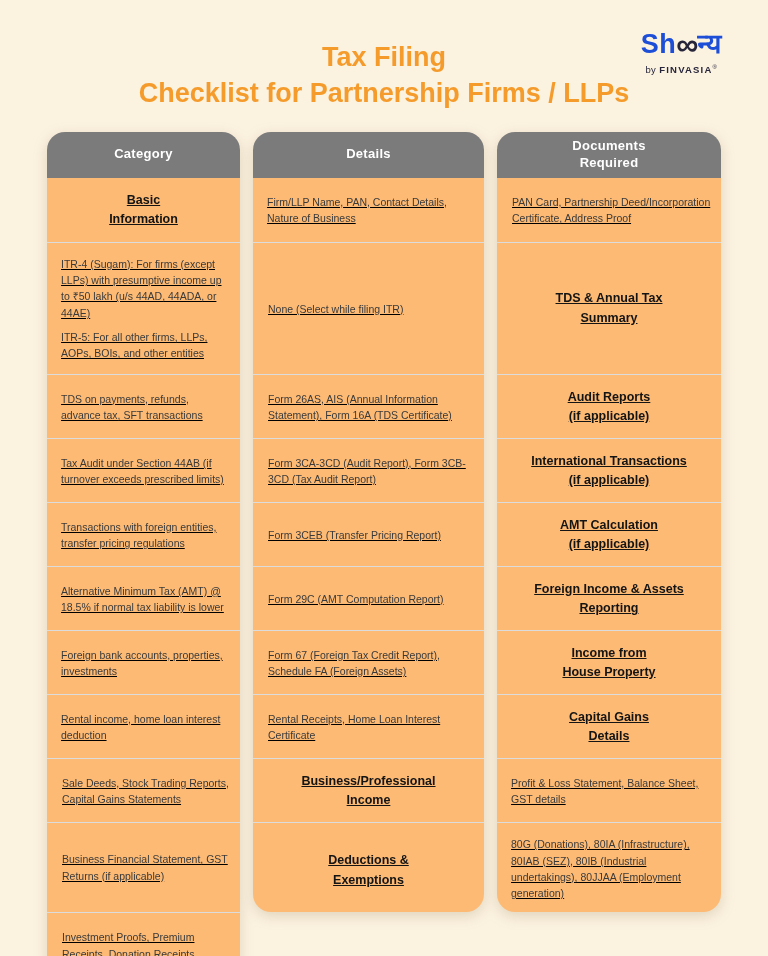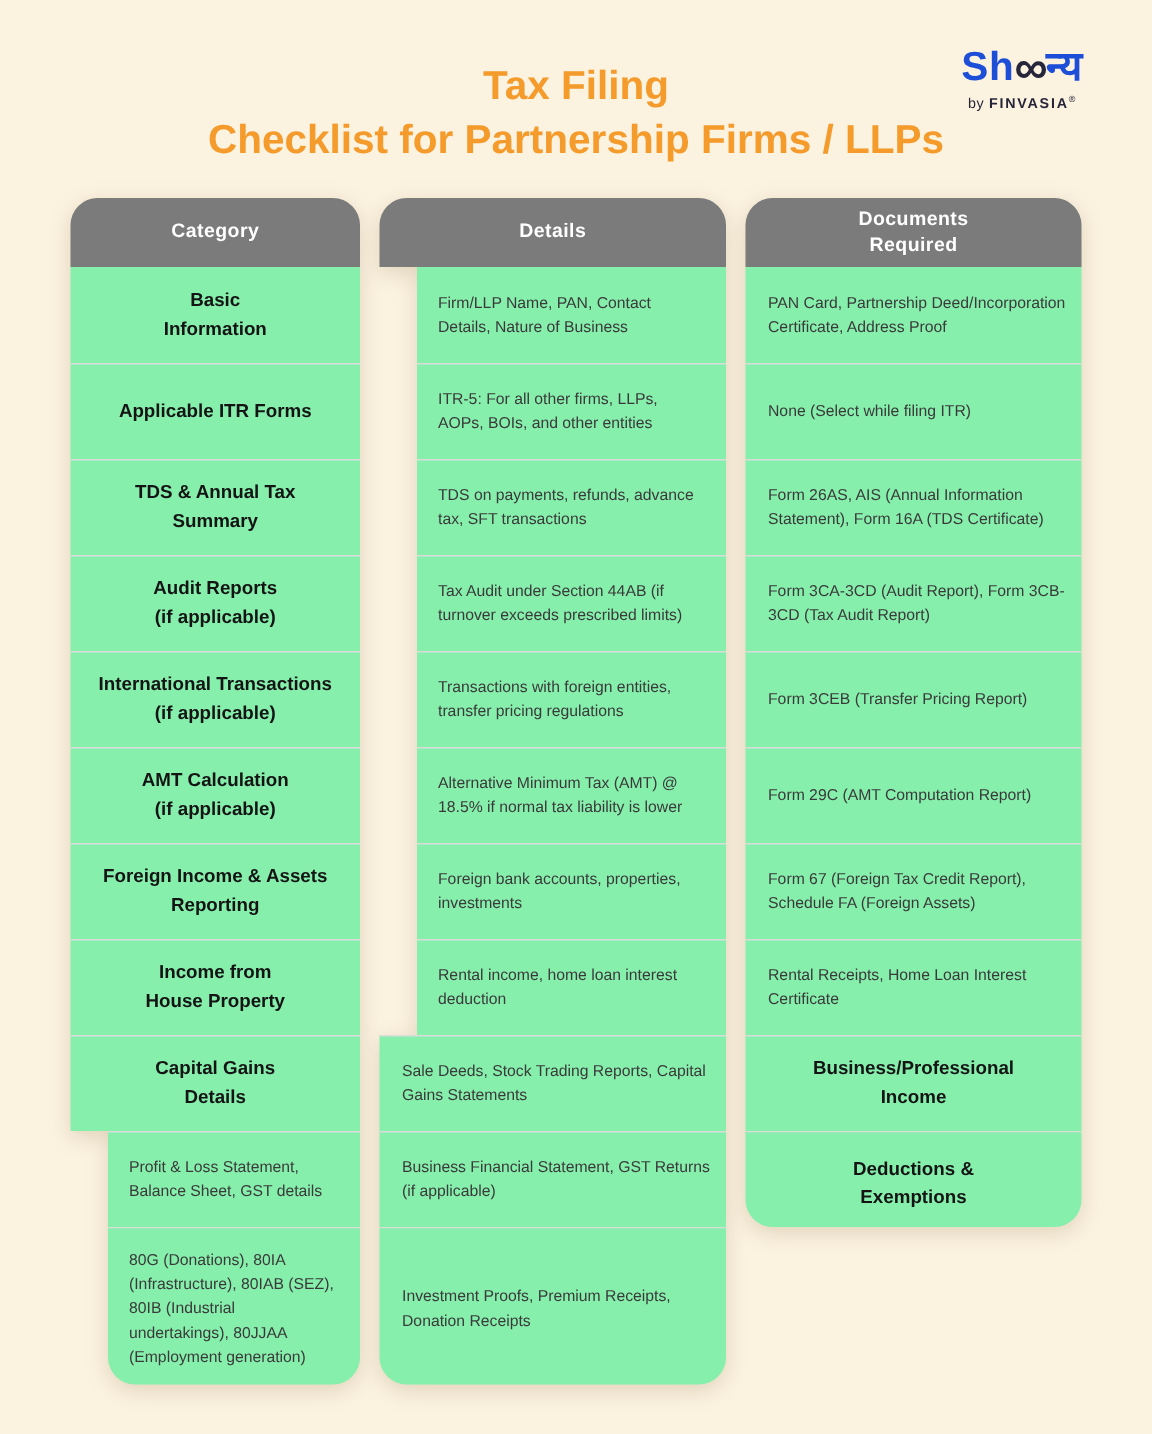--- a/index.html
+++ b/index.html
@@ -47,34 +47,33 @@
     color:#FFFFFF;
     border-radius:18px 18px 0 0;
     display:flex; align-items:center; justify-content:center;
     text-align:center;
     font-size:13px; font-weight:700;
     letter-spacing:.3px;
     height:46px;
     white-space:pre-line;
     line-height:1.3;
   }
-  .cell { background:#86efac; min-height:64px; }
+  .cell { background:#fdba74; min-height:64px;text-decoration:underline; }
   .cell.sep { border-top:1px solid #DCDCDC; }
   .cell.last-row { border-radius:0 0 18px 18px; padding-bottom:6px; }
   .cat {
     display:flex; align-items:center; justify-content:center;
     text-align:center;
     font-weight:700; font-size:12.5px; color:#141414;
     white-space:pre-line; line-height:1.55;
     padding:12px 8px;
   }
   .det {
     display:flex; flex-direction:column; justify-content:center;
     padding:9px 16px 9px 14px;
-    margin-left:25px;
   }
   .det-p { font-size:10.5px; color:#3A3A3A; line-height:1.55; margin:4px 0; }
   .doc { display:flex; align-items:center; padding:9px 0 9px 15px; }
   .doc-text { font-size:10.5px; color:#3A3A3A; line-height:1.55; }
 </style>
 </head>
 <body>
 
 <div class="brand">
   <div class="brand-line">
@@ -100,22 +99,22 @@
 
   <div class="cell cat"><span class="cat-text">Basic
 Information</span></div>
   <div class="cell det">
         <p class="det-p">Firm/LLP Name, PAN, Contact Details, Nature of Business</p>
       </div>
   <div class="cell doc">
         <span class="doc-text">PAN Card, Partnership Deed/Incorporation Certificate, Address Proof</span>
       </div>
 
-  <div class="cell cat sep"><span class="cat-text">Applicable ITR Forms</span></div>
   <div class="cell det sep">
+        <p class="det-p">ITR-4 (Sugam): For firms (except LLPs) with presumptive income up to ₹50 lakh (u/s 44AD, 44ADA, or 44AE)</p>
         <p class="det-p">ITR-5: For all other firms, LLPs, AOPs, BOIs, and other entities</p>
       </div>
   <div class="cell doc sep">
         <span class="doc-text">None (Select while filing ITR)</span>
       </div>
 
   <div class="cell cat sep"><span class="cat-text">TDS &amp; Annual Tax
 Summary</span></div>
   <div class="cell det sep">
         <p class="det-p">TDS on payments, refunds, advance tax, SFT transactions</p>

